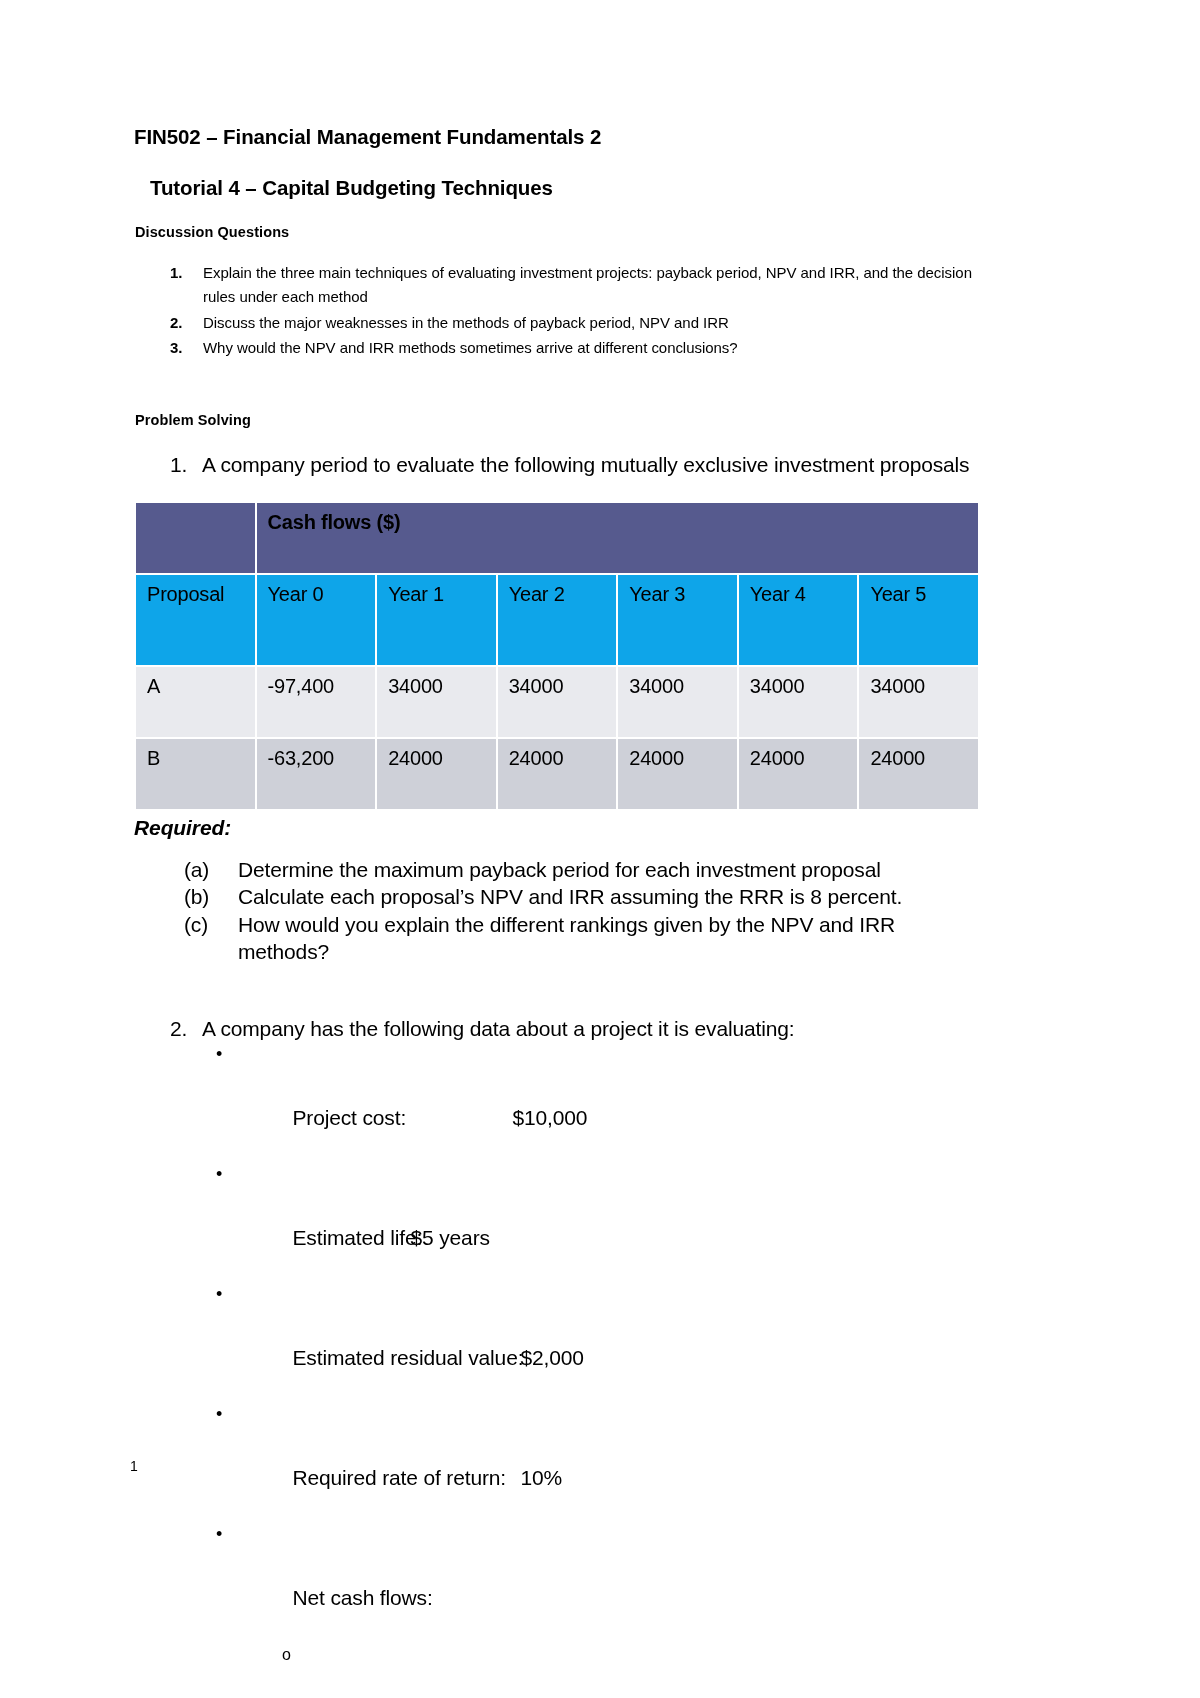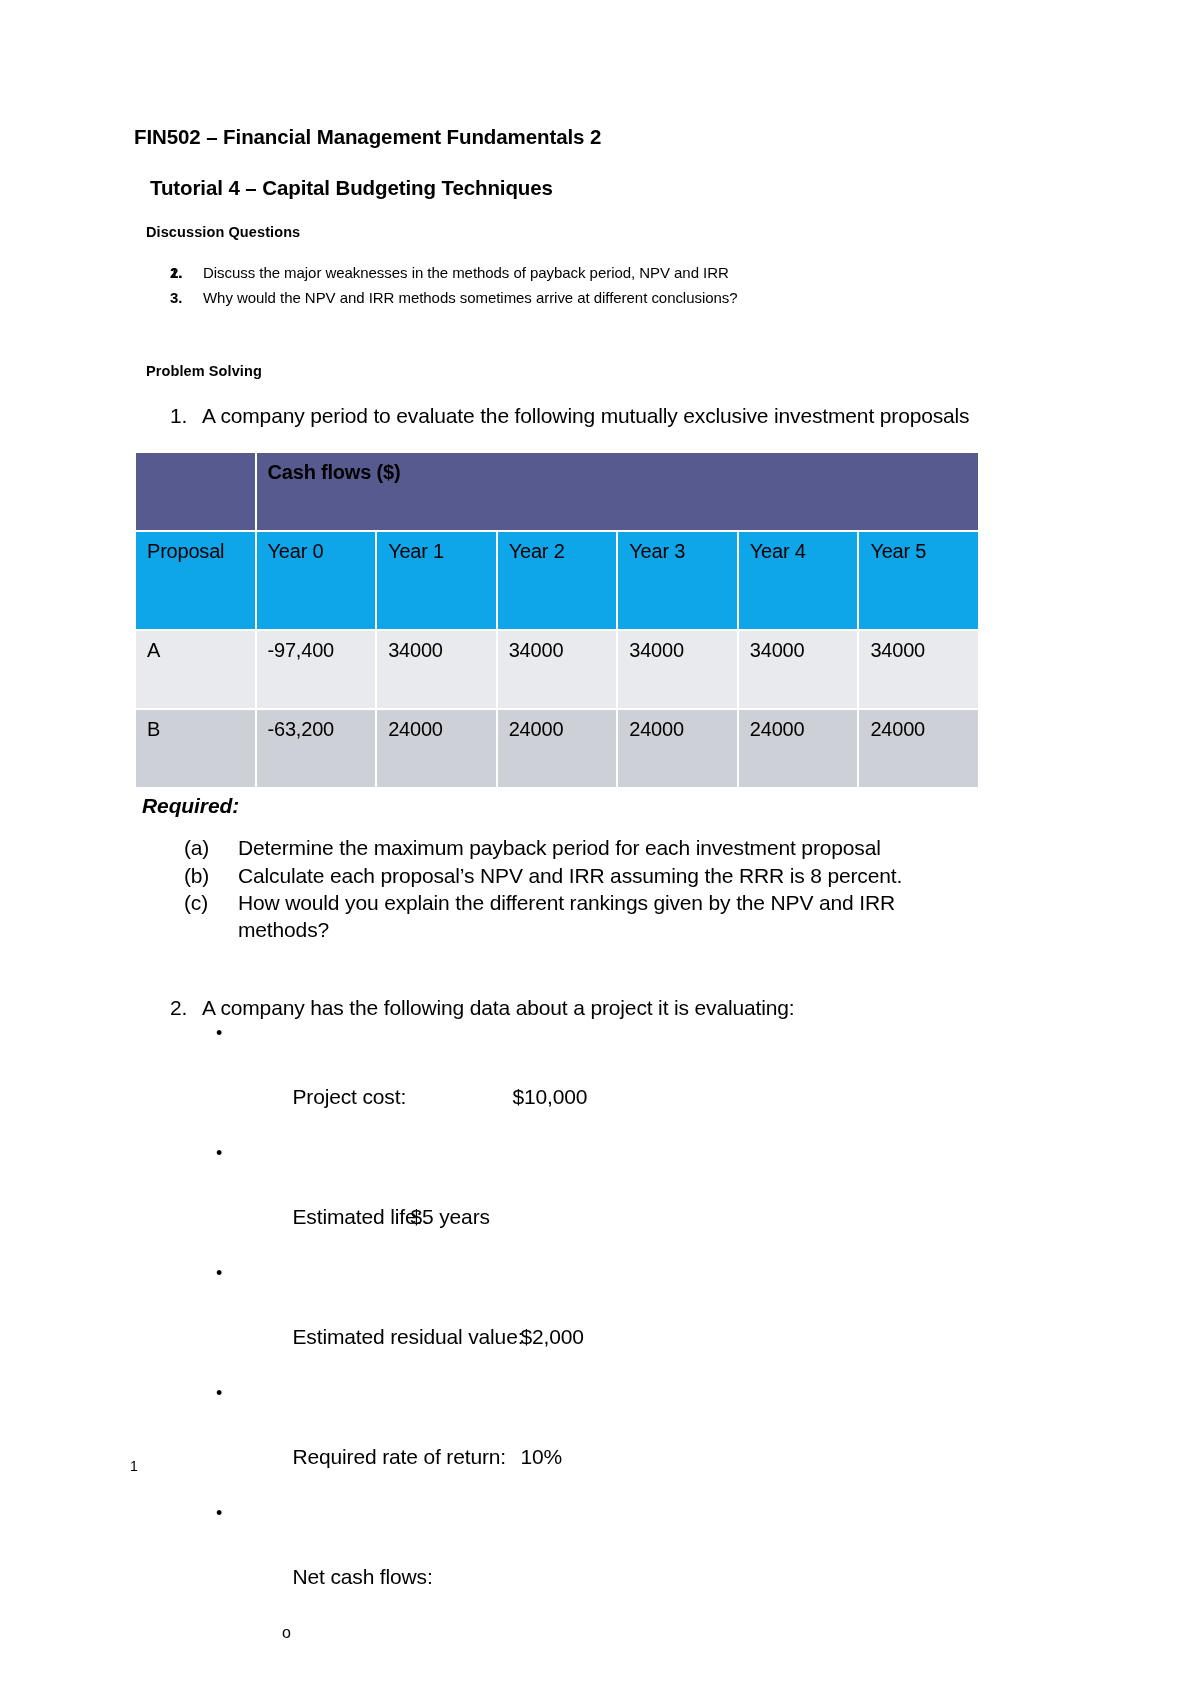--- a/index.html
+++ b/index.html
@@ -41,21 +41,21 @@
     font-size: 20.5px;
     font-weight: bold;
     letter-spacing: -0.1px;
     margin: 0 0 26px 16px;
     line-height: 1.1;
   }
   .section-label {
     font-size: 14.5px;
     font-weight: bold;
     letter-spacing: 0.1px;
-    margin: 0 0 20px 12px;
+    margin: 0 0 20px 1px;
     line-height: 1.1;
   }
   .section-label.problem {
     margin-top: 0;
     margin-bottom: 22px;
   }
 
   
   .dq-list {
     margin: 0 0 0 0;
@@ -100,21 +100,21 @@
   
   table.cashflow {
     border-collapse: separate;
     border-spacing: 2px;
     width: 846px;
     margin-top: 22px;
     margin-bottom: 0px;
     table-layout: fixed;
   }
   table.cashflow td {
-    padding: 7px 9px 14px 11px;
+    padding: 7px 9px 7px 11px;
     vertical-align: top;
     font-size: 20px;
     line-height: 1.25;
     letter-spacing: -0.2px;
   }
   .hdr-band {
     background: #565a8e;
     color: #000000;
     font-weight: bold;
     height: 56px;
@@ -133,21 +133,21 @@
     height: 56px;
   }
   .col-prop { width: 118px; }
   .col-y { width: 118px; }
 
   
   .required {
     font-size: 21px;
     font-weight: bold;
     font-style: italic;
-    margin: 5px 0 16px 8px;
+    margin: 5px 0 16px 0;
     letter-spacing: -0.1px;
   }
   .abc-list {
     margin: 0;
     padding: 0;
     list-style: none;
   }
   .abc-item {
     position: relative;
     font-size: 21px;
@@ -224,20 +224,21 @@
   <div class="content">
 
     <div class="doc-title">FIN502 – Financial Management Fundamentals 2</div>
     <div class="doc-subtitle">Tutorial 4 – Capital Budgeting Techniques</div>
 
     <div class="section-label">Discussion Questions</div>
 
     <ul class="dq-list">
       <li class="dq-item">
         <span class="dq-num">1.</span>
+        <span>Explain the three main techniques of evaluating investment projects: payback period, NPV and IRR, and the decision rules under each method</span>
       </li>
       <li class="dq-item">
         <span class="dq-num">2.</span>
         <span>Discuss the major weaknesses in the methods of payback period, NPV and IRR</span>
       </li>
       <li class="dq-item">
         <span class="dq-num">3.</span>
         <span>Why would the NPV and IRR methods sometimes arrive at different conclusions?</span>
       </li>
     </ul>

